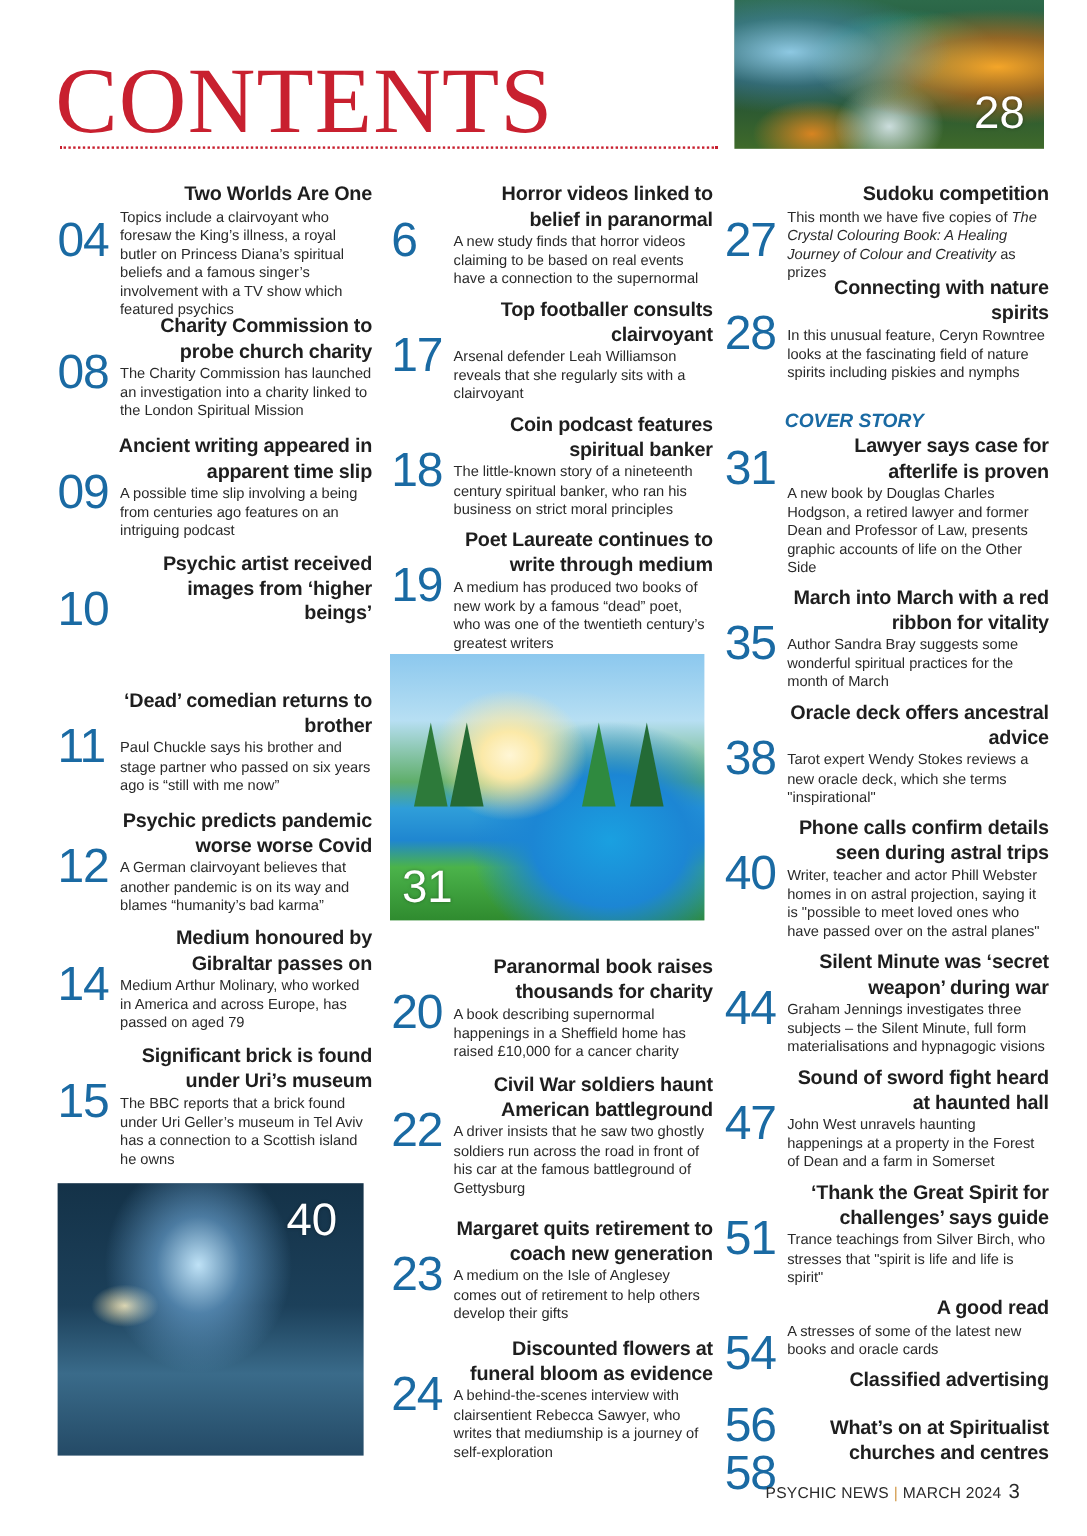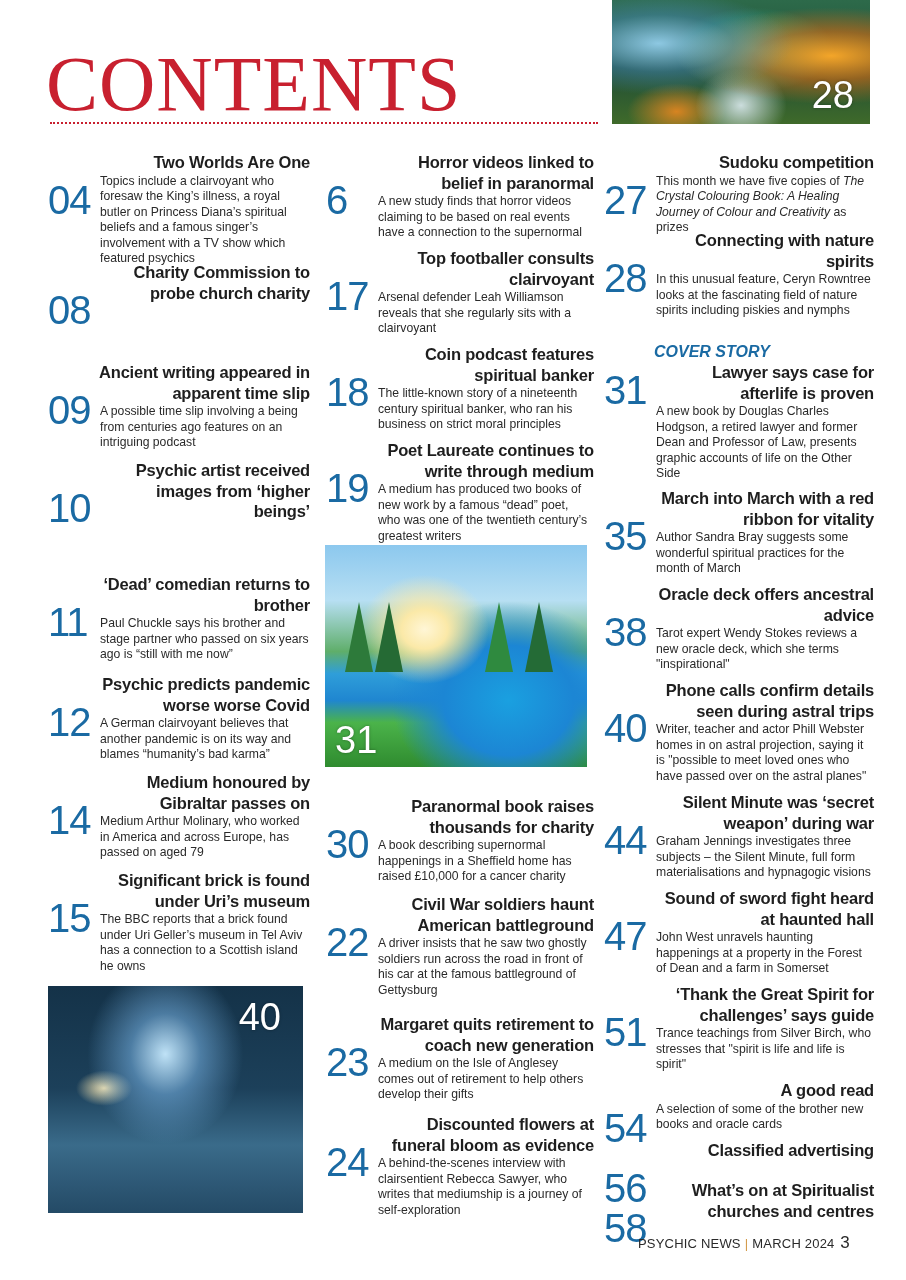--- a/index.html
+++ b/index.html
@@ -107,20 +107,21 @@
     <span class="num">04</span>
     <div class="body">
       <div class="head">Two Worlds Are One</div>
       <div class="desc">Topics include a clairvoyant who foresaw the King’s illness, a royal butler on Princess Diana’s spiritual beliefs and a famous singer’s involvement with a TV show which featured psychics</div>
     </div>
   </div>
   <div class="entry" style="top:110px;">
     <span class="num">08</span>
     <div class="body">
       <div class="head">Charity Commission to probe church charity</div>
+      <div class="desc">The Charity Commission has launched an investigation into a charity linked to the London Spiritual Mission</div>
     </div>
   </div>
   <div class="entry" style="top:210px;">
     <span class="num">09</span>
     <div class="body">
       <div class="head">Ancient writing appeared in apparent time slip</div>
       <div class="desc">A possible time slip involving a being from centuries ago features on an intriguing podcast</div>
     </div>
   </div>
   <div class="entry" style="top:308px;">
@@ -182,21 +183,21 @@
     </div>
   </div>
   <div class="entry" style="top:288px;">
     <span class="num">19</span>
     <div class="body">
       <div class="head">Poet Laureate continues to write through medium</div>
       <div class="desc">A medium has produced two books of new work by a famous “dead” poet, who was one of the twentieth century’s greatest writers</div>
     </div>
   </div>
   <div class="entry" style="top:644px;">
-    <span class="num">30</span>
+    <span class="num">20</span>
     <div class="body">
       <div class="head">Paranormal book raises thousands for charity</div>
       <div class="desc">A book describing supernormal happenings in a Sheffield home has raised £10,000 for a cancer charity</div>
     </div>
   </div>
   <div class="entry" style="top:742px;">
     <span class="num">22</span>
     <div class="body">
       <div class="head">Civil War soldiers haunt American battleground</div>
       <div class="desc">A driver insists that he saw two ghostly soldiers run across the road in front of his car at the famous battleground of Gettysburg</div>
@@ -280,21 +281,21 @@
     <span class="num">51</span>
     <div class="body">
       <div class="head">‘Thank the Great Spirit for challenges’ says guide</div>
       <div class="desc">Trance teachings from Silver Birch, who stresses that "spirit is life and life is spirit"</div>
     </div>
   </div>
   <div class="entry" style="top:928px;">
     <span class="num">54</span>
     <div class="body">
       <div class="head">A good read</div>
-      <div class="desc">A selection of some of the brother new books and oracle cards</div>
+      <div class="desc">A stresses of some of the latest new books and oracle cards</div>
     </div>
   </div>
   <div class="entry" style="top:988px;">
     <span class="num">56</span>
     <div class="body">
       <div class="head">Classified advertising</div>
     </div>
   </div>
   <div class="entry" style="top:1028px;">
     <span class="num">58</span>

